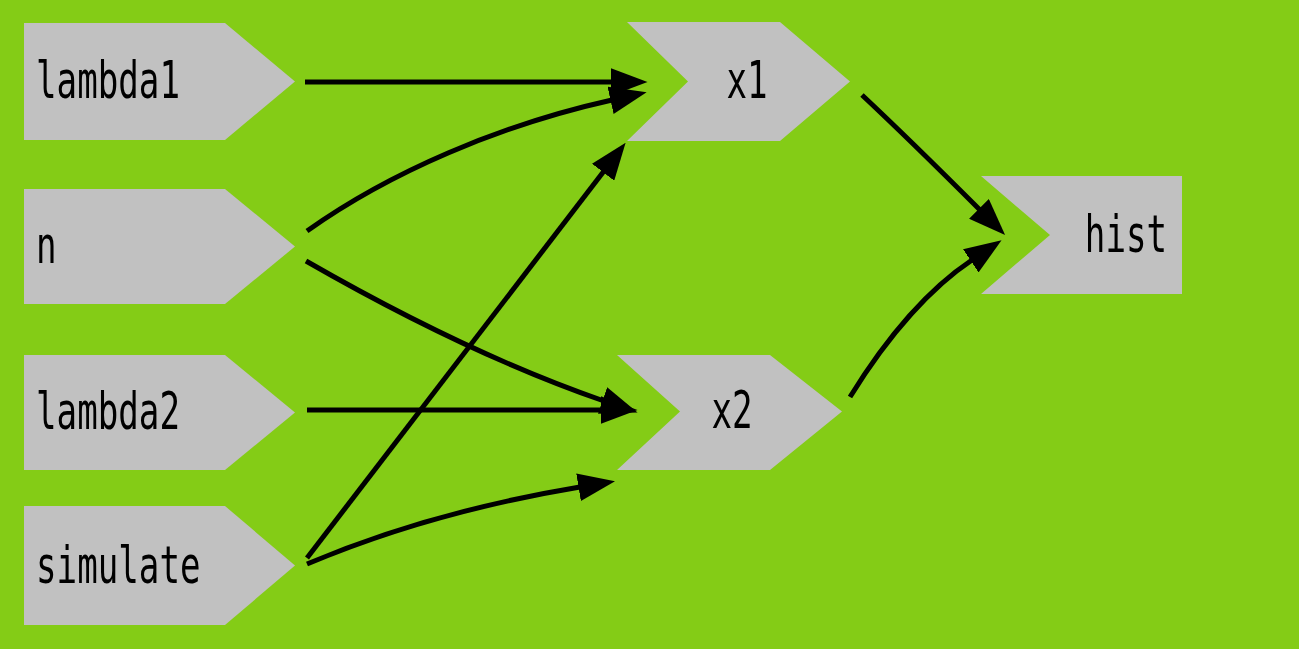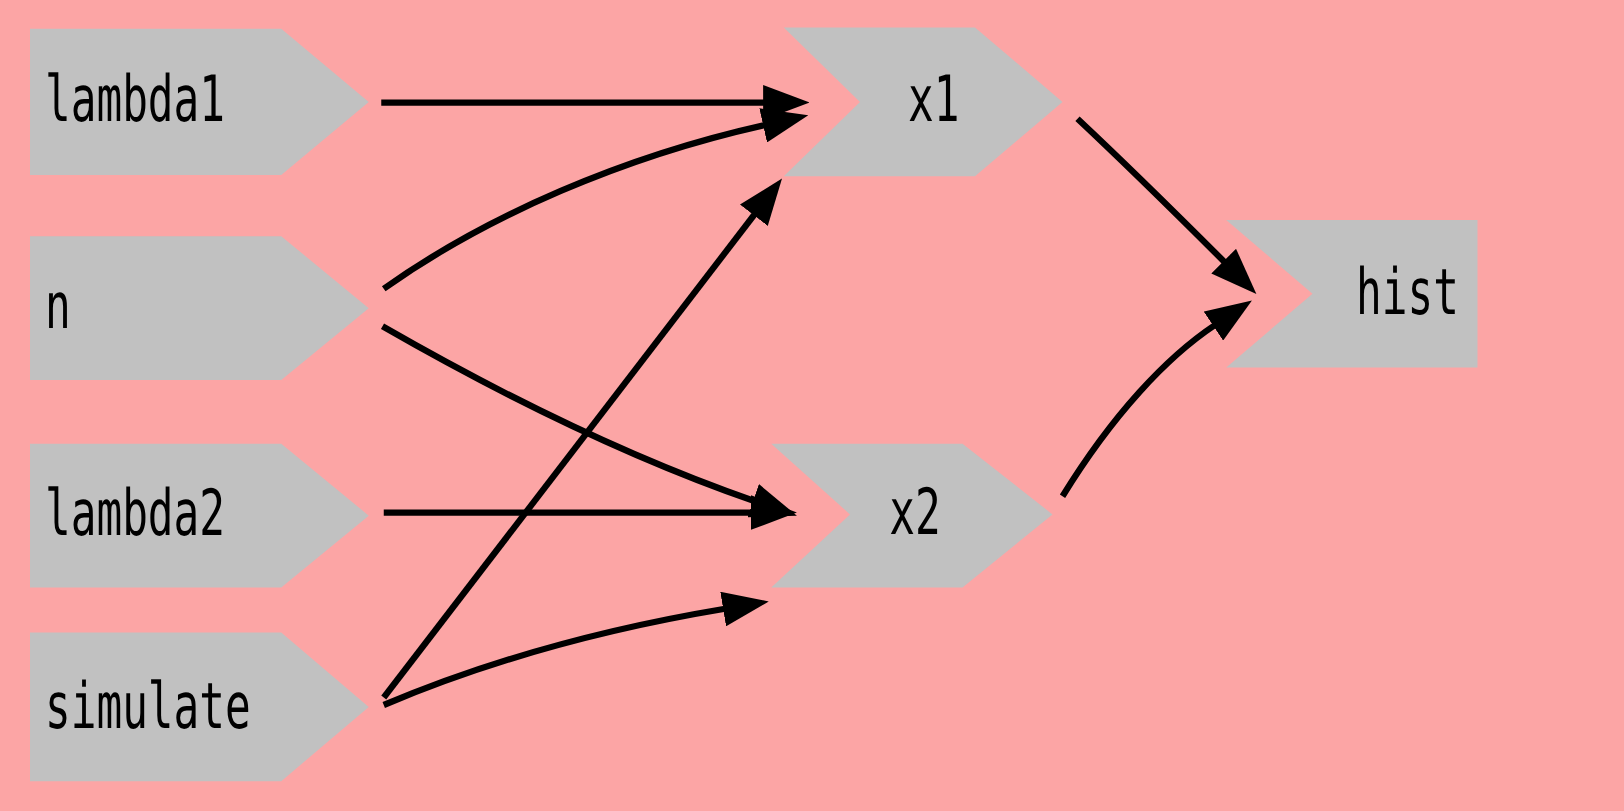--- a/index.html
+++ b/index.html
@@ -4,21 +4,21 @@
 <style>
   html, body {
     margin: 0;
     padding: 0;
     background: #ffffff;
   }
   .canvas {
     position: relative;
     width: 1299px;
     height: 649px;
-    background: #fca5a5;
+    background: #84cc16;
     overflow: hidden;
     font-family: "DejaVu Sans Mono", "Liberation Mono", monospace;
   }
   .graph-svg {
     position: absolute;
     left: 0;
     top: 0;
   }
   .node-shape {
     fill: #c1c1c1;

